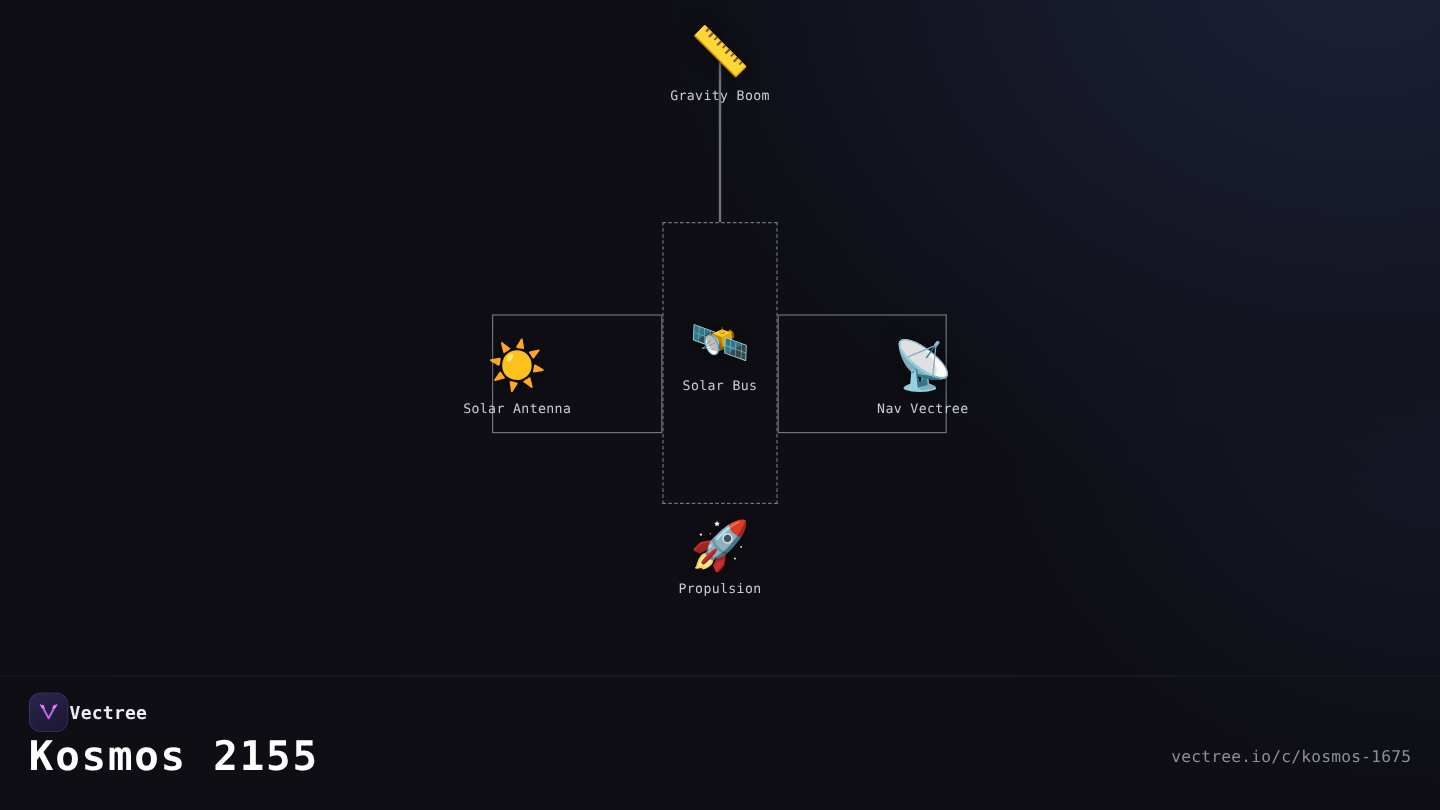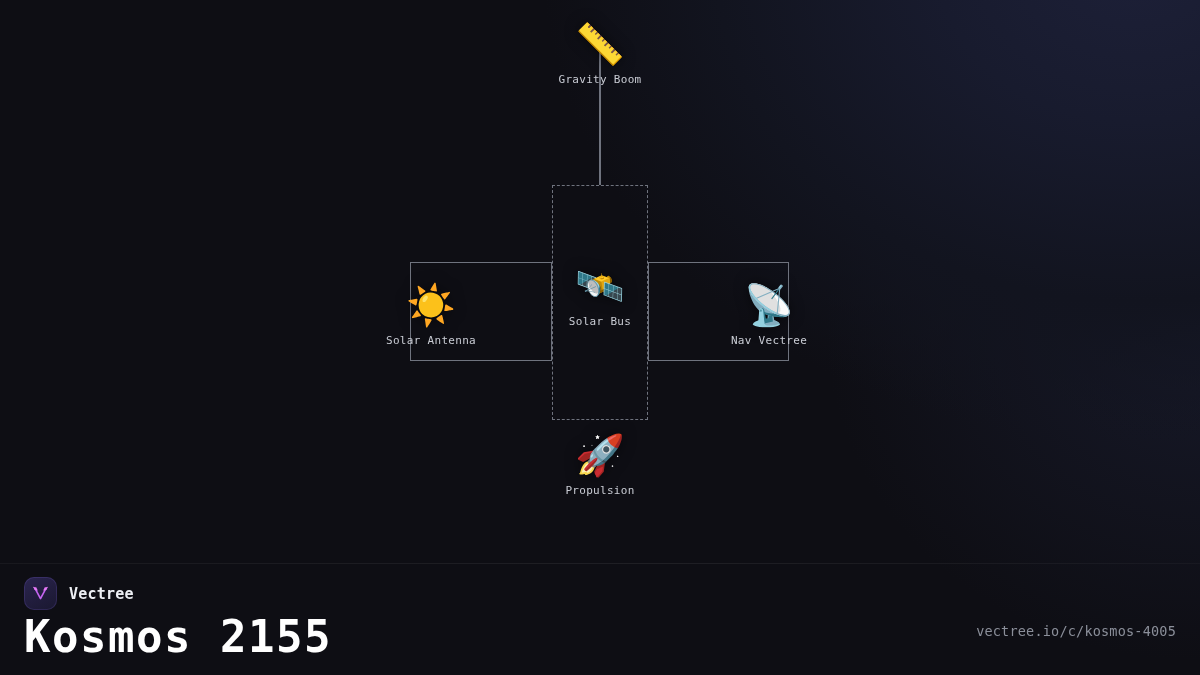--- a/index.html
+++ b/index.html
@@ -70,41 +70,41 @@
     height:1px;
     background:linear-gradient(to right, rgba(255,255,255,0.045), rgba(255,255,255,0.07) 55%, rgba(255,255,255,0.03));
   }
   #footer {
     position:absolute;
     left:0; right:0; bottom:0; top:563px;
   }
   #brand {
     position:absolute;
     left:24px; top:14px;
-    display:flex; align-items:center; gap:12px;justify-content:center;
+    display:flex; align-items:center; gap:1px;justify-content:center;
   }
   #brand-badge {
     width:33px; height:33px;
     border-radius:10px;
     background:linear-gradient(150deg, #2b2550 0%, #211d3d 55%, #1a1830 100%);
     box-shadow:0 0 0 1px rgba(150,120,255,0.16) inset;
     display:flex; align-items:center; justify-content:center;
   }
   #brand-name {
     font-family:"DejaVu Sans Mono", monospace;
     font-size:15px;
     font-weight:bold;
     color:#eceef3;
     letter-spacing:0.2px;
   }
   #page-title {
     position:absolute;
     left:24px; top:48px;
     font-family:"DejaVu Sans Mono", monospace;
-    font-size:44px;
+    font-size:34px;
     font-weight:bold;
     letter-spacing:1.5px;
     color:#ffffff;
     white-space:nowrap;
   }
   #footer-url {
     position:absolute;
     right:24px; top:60px;
     font-family:"DejaVu Sans Mono", monospace;
     font-size:13.5px;
@@ -165,17 +165,17 @@
           <circle cx="18.4" cy="6.0" r="1.75" fill="#e879f9"></circle>
           <path d="M3.6 4.4 L7.6 7.6" stroke="#e879f9" stroke-width="1.5" stroke-linecap="round"></path>
           <path d="M20.4 4.4 L16.4 7.6" stroke="#e879f9" stroke-width="1.5" stroke-linecap="round"></path>
         </svg>
       </div>
       <span id="brand-name">Vectree</span>
     </div>
 
     <div id="page-title">Kosmos 2155</div>
 
-    <div id="footer-url">vectree.io/c/kosmos-4005</div>
+    <div id="footer-url">vectree.io/c/kosmos-1675</div>
 
   </div>
 
 </div>
 
 </body></html>

